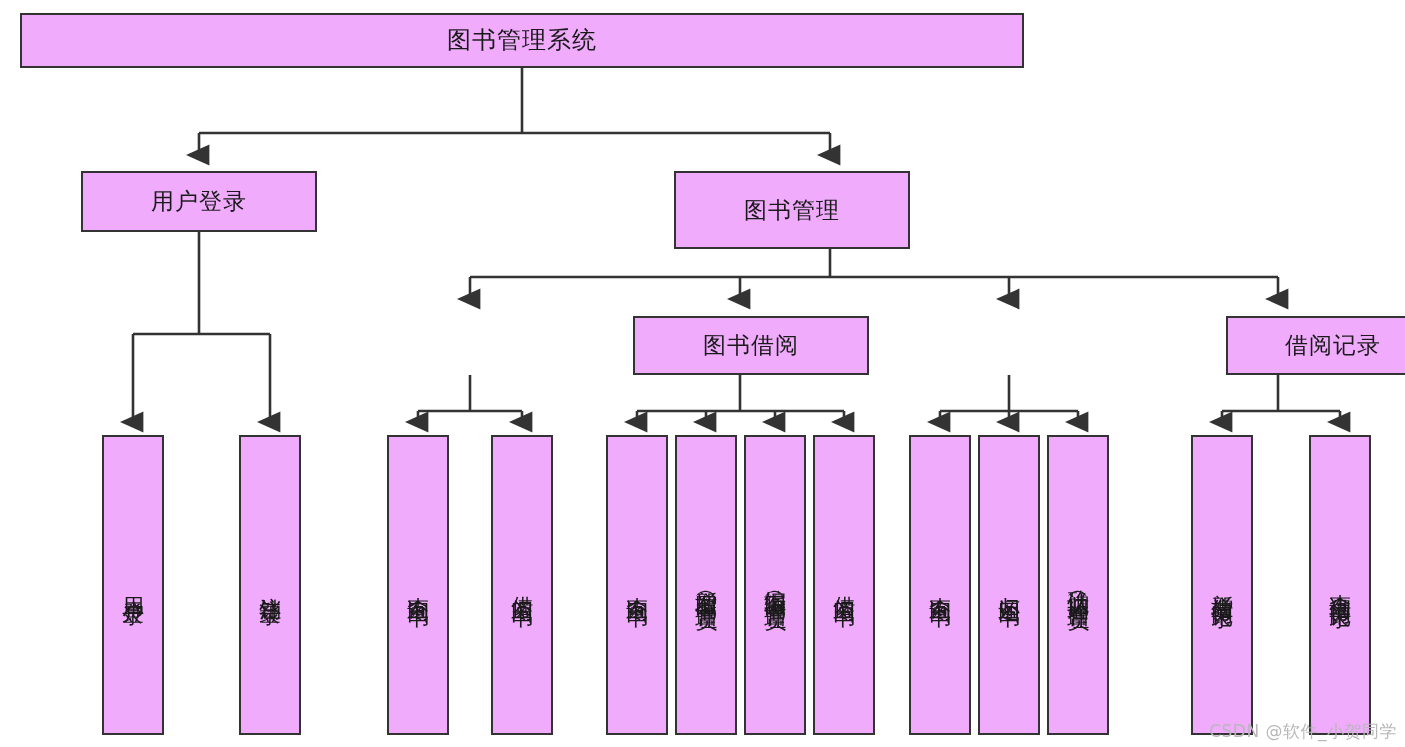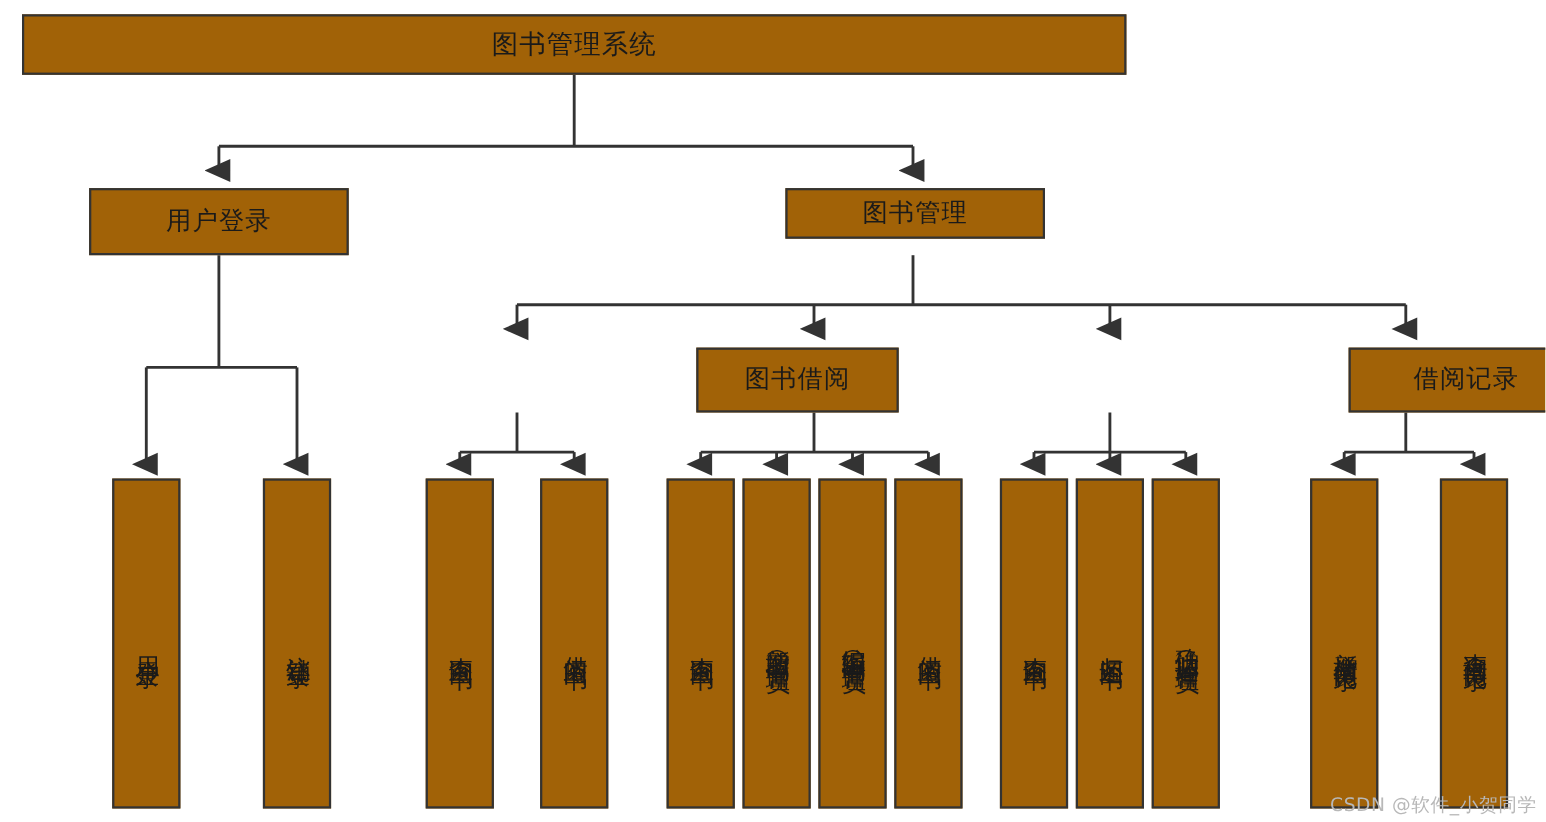--- a/index.html
+++ b/index.html
@@ -21,21 +21,21 @@
     position: absolute;
     left: 0;
     top: 0;
     width: 1405px;
     height: 747px;
     pointer-events: none;
   }
   .node {
     position: absolute;
     box-sizing: border-box;
-    background: #a16207;
+    background: #f0abfc;
     border: 2.5px solid #333333;
     display: flex;
     align-items: center;
     justify-content: center;
     color: #1a1a1a;
   }
   .node.horiz {
     font-size: 23px;
     letter-spacing: 1px;
     line-height: 1.15;
@@ -125,25 +125,25 @@
     </g>
   </svg>
 
   <div class="node horiz root" style="left:20px; top:13px; width:1004px; height:55px;">
     <span>图书管理系统</span>
   </div>
 
   <div class="node horiz" style="left:81px; top:171px; width:236px; height:61px;">
     <span>用户登录</span>
   </div>
-  <div class="node horiz" style="left:714px; top:171px; width:236px; height:46px;">
+  <div class="node horiz" style="left:674px; top:171px; width:236px; height:78px;">
     <span>图书管理</span>
   </div>
 
-  <div class="node horiz" style="left:633px; top:316px; width:184px; height:59px;">
+  <div class="node horiz" style="left:633px; top:316px; width:236px; height:59px;">
     <span>图书借阅</span>
   </div>
   <div class="node horiz" style="left:1226px; top:316px; width:214px; height:59px;">
     <span>借阅记录</span>
   </div>
 
   <div class="node leaf" style="left:102px; top:435px; width:62px; height:300px;">
     <span class="vtext">用户登录</span>
   </div>
   <div class="node leaf" style="left:239px; top:435px; width:62px; height:300px;">

